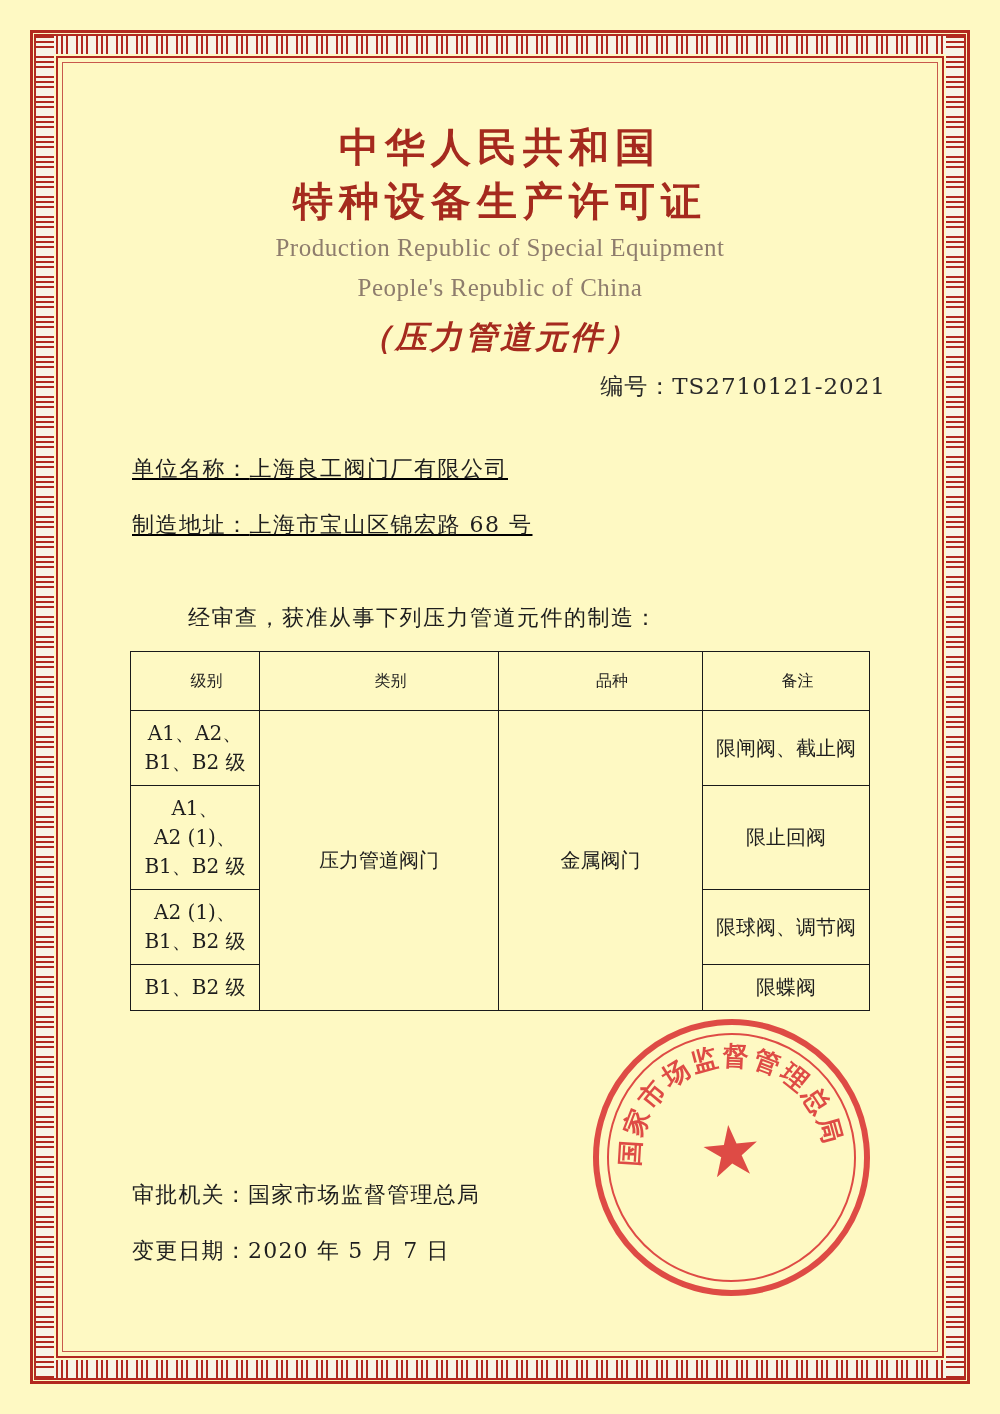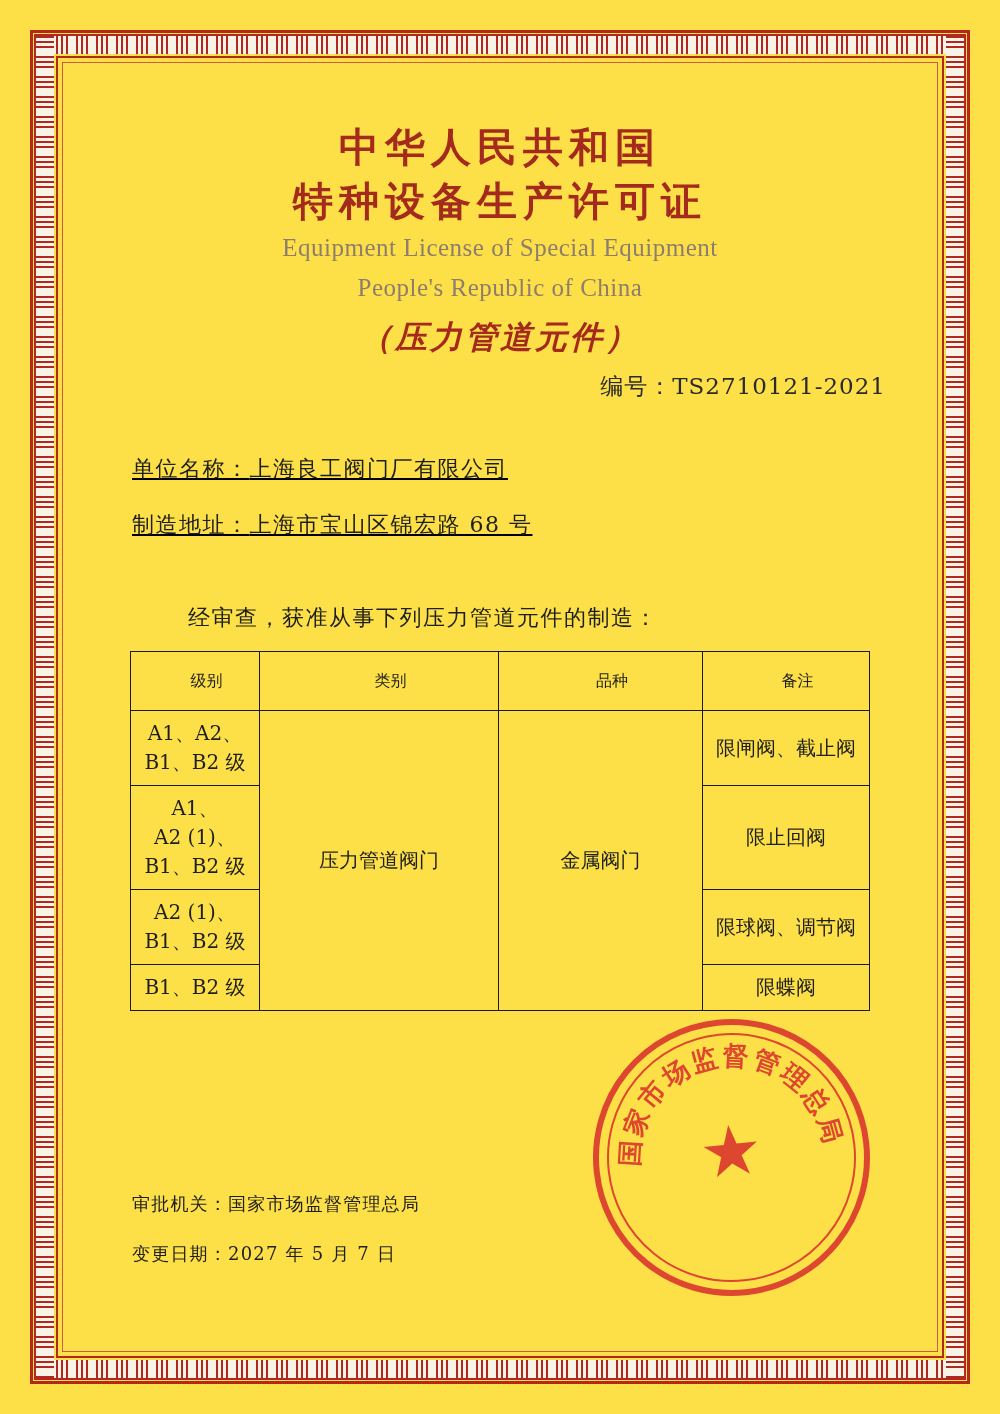--- a/index.html
+++ b/index.html
@@ -10,21 +10,21 @@
   body {
     width: 1000px;
     height: 1414px;
     font-family: "Liberation Serif", serif;
     overflow: hidden;
   }
   .certificate {
     position: relative;
     width: 1000px;
     height: 1414px;
-    background: #fde047;
+    background: #fef9c3;
     box-sizing: border-box;
   }
   
   .border-outer {
     position: absolute;
     left: 30px;
     top: 30px;
     right: 30px;
     bottom: 30px;
     border: 3px solid #b2281f;
@@ -183,21 +183,21 @@
   td.note-cell  { text-align: left; padding-left: 22px; font-size: 21px; }
   .grade-cell div { white-space: nowrap; }
 
   .footer {
     position: absolute;
     left: 0;
     right: 0;
     bottom: 42px;
   }
   .footer-line {
-    font-size: 18px;
+    font-size: 22px;
     color: #1e1e1e;
     font-family: "DejaVu Serif", serif;
     letter-spacing: 1.2px;
     margin-bottom: 26px;
     padding-left: 52px;
     display: flex;
   }
   .footer-left { width: 430px; }
   .footer-right { flex: 1; }
 
@@ -256,21 +256,21 @@
   <div class="fret-band fret-bottom"></div>
   <div class="fret-band fret-left"></div>
   <div class="fret-band fret-right"></div>
   <div class="border-rule-inner"></div>
   <div class="border-rule-inner2"></div>
 
   <div class="content">
 
     <div class="title-zh1">中华人民共和国</div>
     <div class="title-zh2">特种设备生产许可证</div>
-    <div class="title-en1">Equipment License of Special Equipment</div>
+    <div class="title-en1">Production Republic of Special Equipment</div>
     <div class="title-en2">People's Republic of China</div>
     <div class="title-sub">（压力管道元件）</div>
 
     <div class="serial-row">
       <span>编号：</span><span>TS2710121-2021</span>
     </div>
 
     <div class="field-block">
       <div class="field-line">
         <span>单位名称：</span><span>上海良工阀门厂有限公司</span>
@@ -326,21 +326,21 @@
     </table>
 
     <div class="footer">
       <div class="footer-line">
         <span class="footer-left">
           <span>审批机关：</span><span>国家市场监督管理总局</span>
         </span>
       </div>
       <div class="footer-line">
         <span class="footer-right">
-          <span>变更日期：</span><span>2027 年 5 月 7 日</span>
+          <span>变更日期：</span><span>2020 年 5 月 7 日</span>
         </span>
       </div>
     </div>
 
   </div>
 
   <div class="seal">
     <div class="seal-inner"></div>
     <svg class="seal-arc" viewBox="0 0 230 230">
       <defs>

